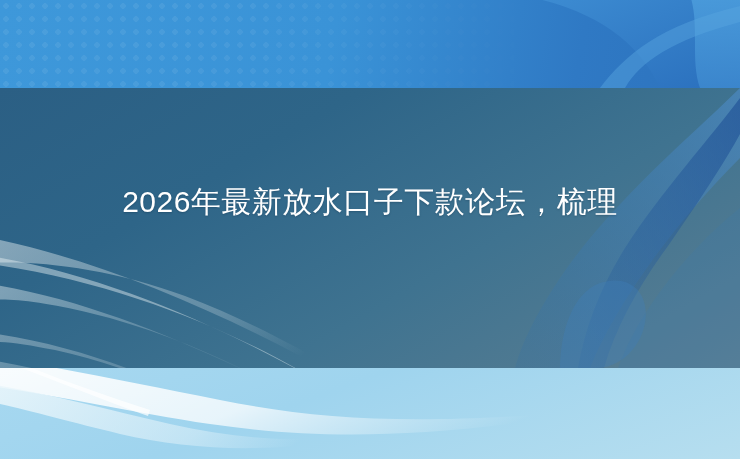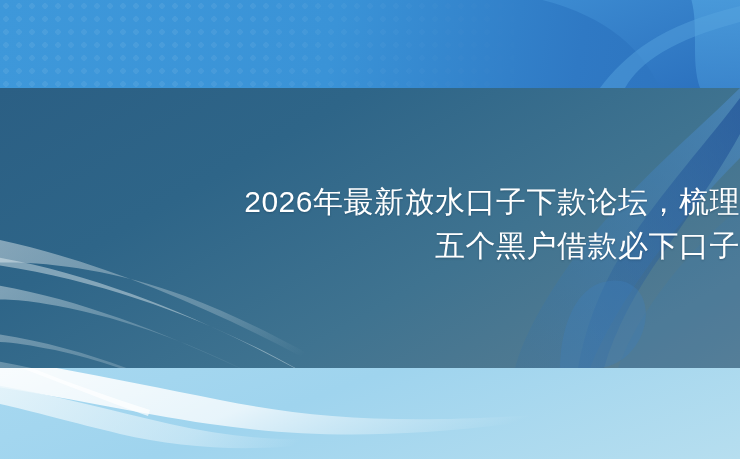--- a/index.html
+++ b/index.html
@@ -64,21 +64,21 @@
     height: 100%;
     display: block;
   }
 
   
   .title-block {
     position: absolute;
     left: 0;
     top: 180px;
     width: 740px;
-    text-align: right;
+    text-align: center;
     z-index: 6;
     pointer-events: none;
   }
   .title-line {
     display: block;
     color: #ffffff;
     font-size: 30px;
     line-height: 44px;
     letter-spacing: 0.5px;
     font-weight: 400;
@@ -186,17 +186,16 @@
       <path d="M -10,-12 C 60,0 140,16 220,32 C 330,54 430,58 620,40 C 430,72 320,72 210,56 C 130,44 50,26 -10,18 Z" fill="url(#bwA)"></path>
 
       <path d="M -10,16 C 50,26 110,42 170,56 C 230,70 290,74 350,70 C 270,86 190,82 120,66 C 70,54 20,40 -10,34 Z" fill="url(#bwB)"></path>
 
       <path d="M 8,-10 C 50,8 100,26 150,42 L 148,48 C 96,30 46,8 4,-6 Z" fill="#ffffff" opacity="0.7"></path>
     </svg>
   </div>
 
   <div class="title-block">
     <span class="title-line">2026年最新放水口子下款论坛，梳理</span>
-    <span class="title-line">五个黑户借款必下口子</span>
   </div>
 
 
 </div>
 
 </body></html>

